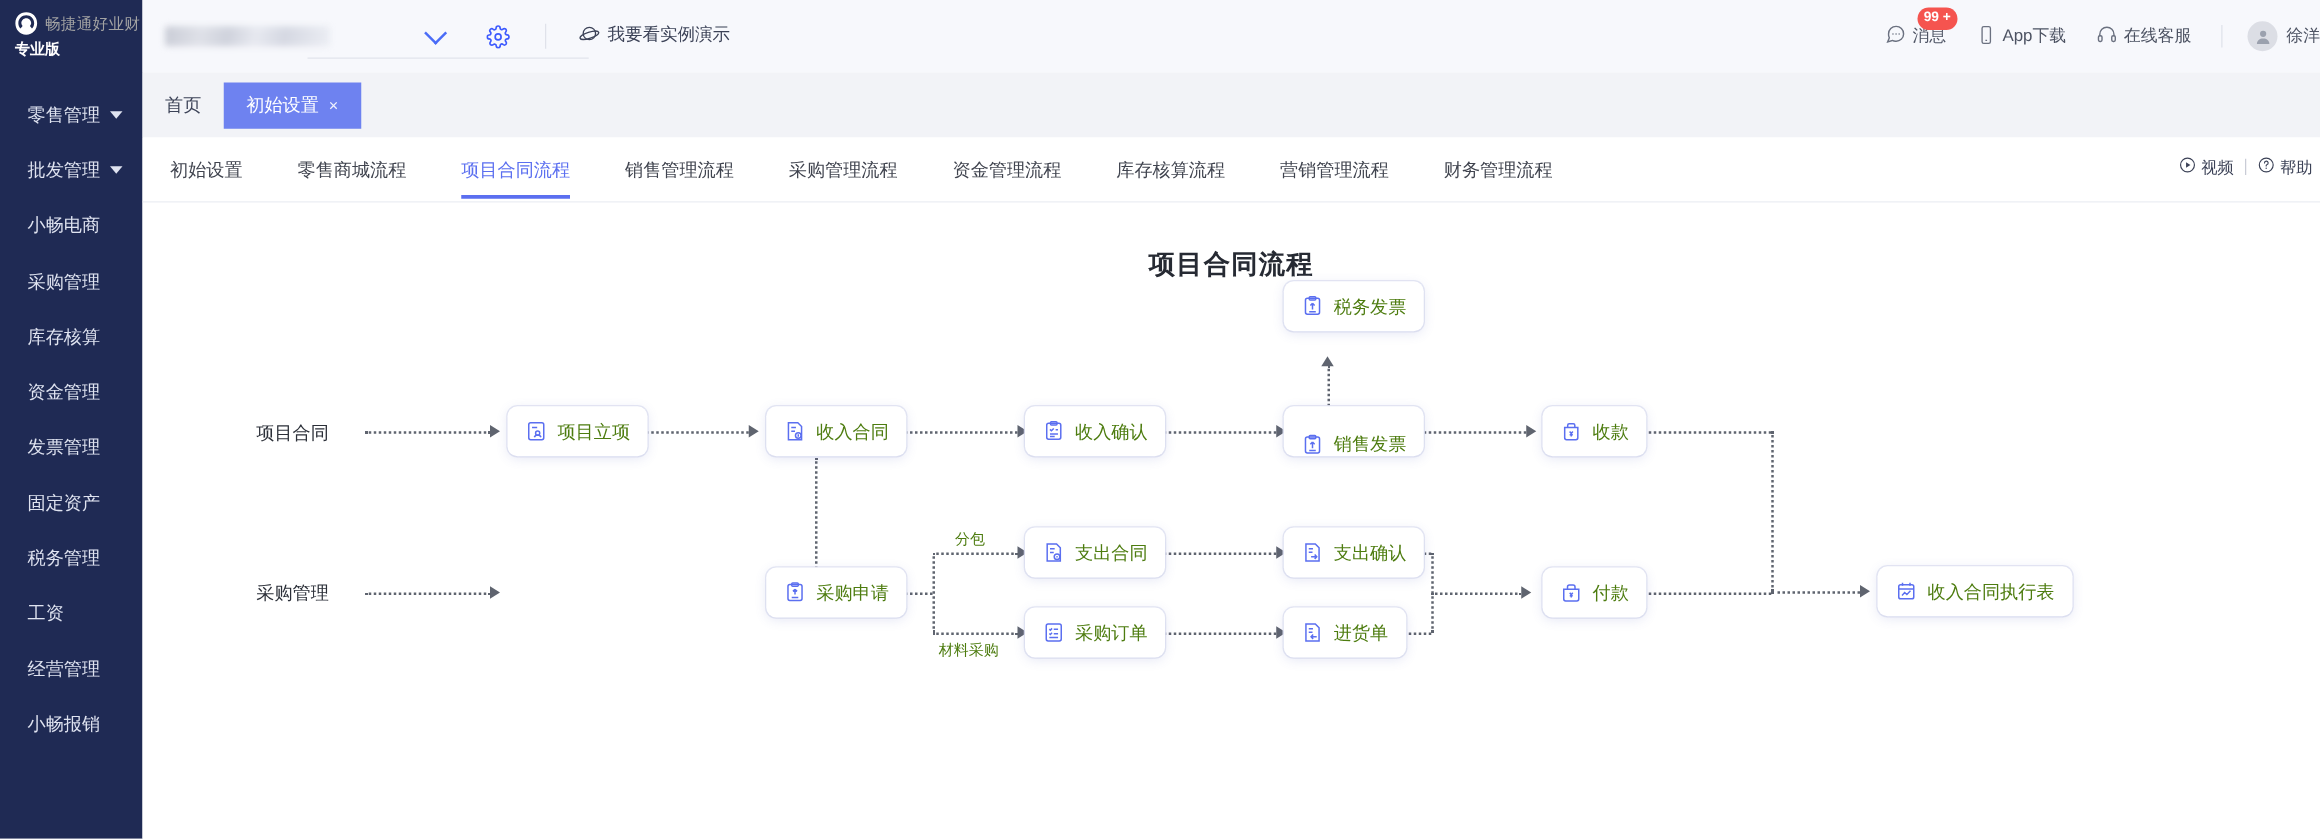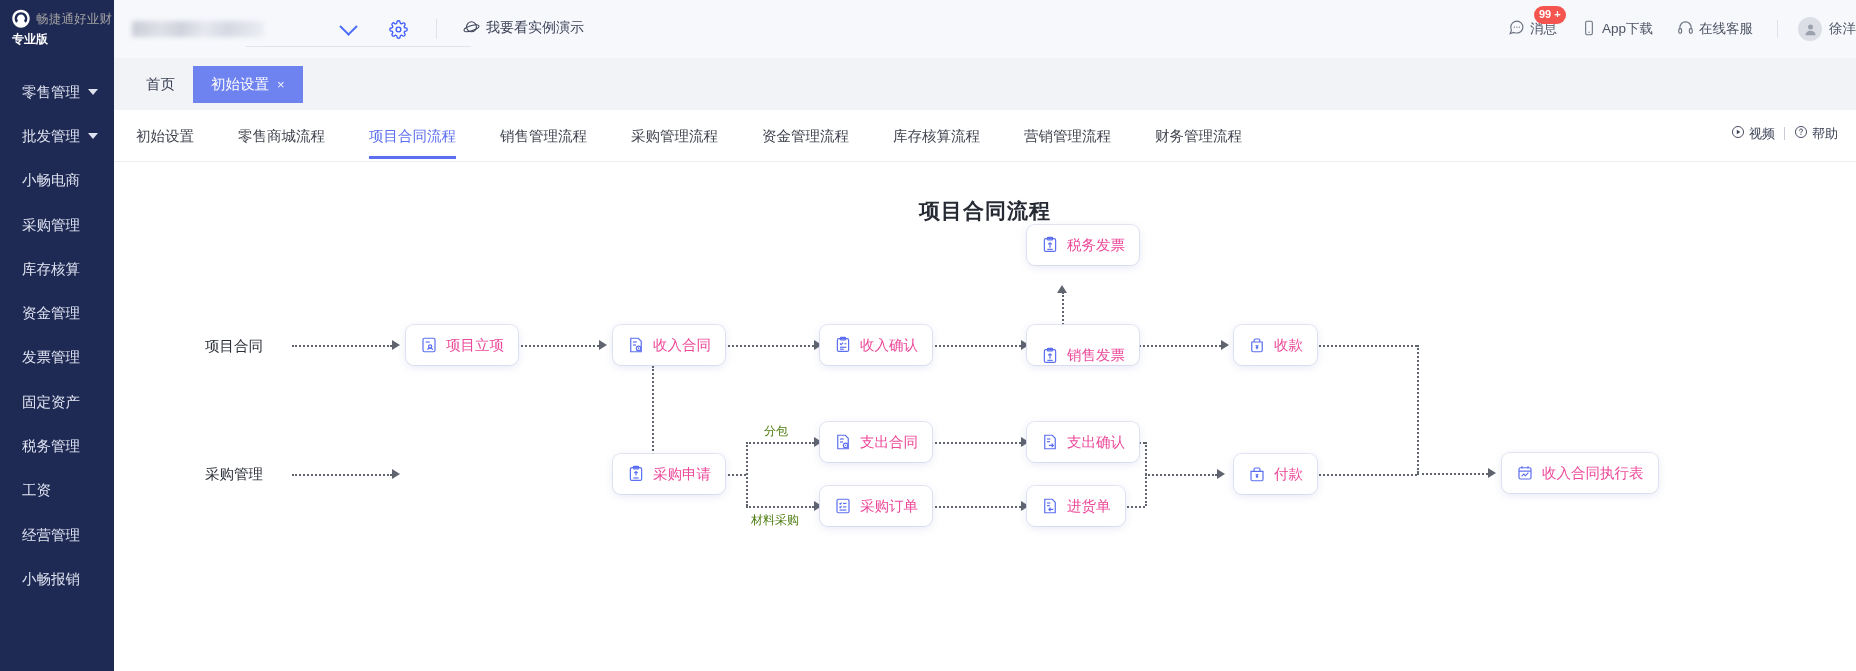--- a/index.html
+++ b/index.html
@@ -72,21 +72,21 @@
   .hdr-sep { width: 1px; height: 18px; background: #e0e2ea; margin-left: 24px; }
   .avatar {
     width: 24px; height: 24px; border-radius: 50%; background: #dcdee5; margin-left: 20px;
     display: flex; align-items: center; justify-content: center; flex: 0 0 24px;
   }
   .user-name { font-size: 13.5px; color: #4d5363; margin-left: 7px; white-space: nowrap; }
 
   
   .tabstrip {
     position: absolute; left: 114px; top: 58px; right: 0; height: 52px;
-    background: #f2f3f7; display: flex; align-items: center; padding-left: 14px;
+    background: #f2f3f7; display: flex; align-items: center; padding-left: 0;
   }
   .pagetab {
     height: 37px; padding: 0 18px; display: flex; align-items: center; gap: 8px;
     font-size: 14.5px; color: #3c4257; cursor: pointer; white-space: nowrap;
   }
   .pagetab.active { background: #6e82f0; color: #fff; }
   .tab-close { font-size: 13px; opacity: .9; }
 
   
   .content {
@@ -99,42 +99,42 @@
   }
   .subtab {
     font-size: 14.5px; color: #40444f; cursor: pointer; padding: 0 0 13px; margin-right: 44px;
     position: relative; top: 7px; white-space: nowrap;
   }
   .subtab.active { color: #5b6ff0; }
   .subtab.active::after {
     content: ""; position: absolute; left: 0; right: 0; bottom: 0; height: 2.5px; background: #5b6ff0;
   }
   .subtabs-right {
-    margin-left: auto; display: flex; align-items: center; gap: 0; padding-right: 18px;
+    margin-left: auto; display: flex; align-items: center; gap: 0; padding-right: 6px;
     position: relative; top: -2px;
   }
   .mini-link {
     display: flex; align-items: center; gap: 4px; font-size: 13px; color: #3c4257;
     cursor: pointer; white-space: nowrap;
   }
   .mini-sep { width: 1px; height: 13px; background: #c9ccd6; margin: 0 9px; }
 
   .flow-title {
     text-align: center; font-size: 21px; color: #262a33; margin-top: 35px; letter-spacing: 1px;
   }
 
   
   .canvas { position: relative; width: 1742px; height: 420px; margin-top: 18px; }
   .node {
     position: absolute; height: 40px; background: #fff; border-radius: 8px;
     box-shadow: 0 2px 9px rgba(92,104,190,.16), 0 0 0 1px rgba(230,232,244,.9);
     display: flex; align-items: center; padding: 0 14px; gap: 8px; cursor: pointer;
     white-space: nowrap;
   }
-  .node .nlabel { font-size: 14.5px; color: #ec4899; }
+  .node .nlabel { font-size: 14.5px; color: #4d7c0f; }
   .node svg { display: block; flex: 0 0 18px; }
   .rowlabel {
     position: absolute; font-size: 14.5px; color: #2b2f38; white-space: nowrap;
   }
   .edgelabel {
     position: absolute; font-size: 12px; color: #4d7c0f; white-space: nowrap;
   }
   .hline {
     position: absolute; height: 0; border-top: 2px dotted #5f646f;
   }

